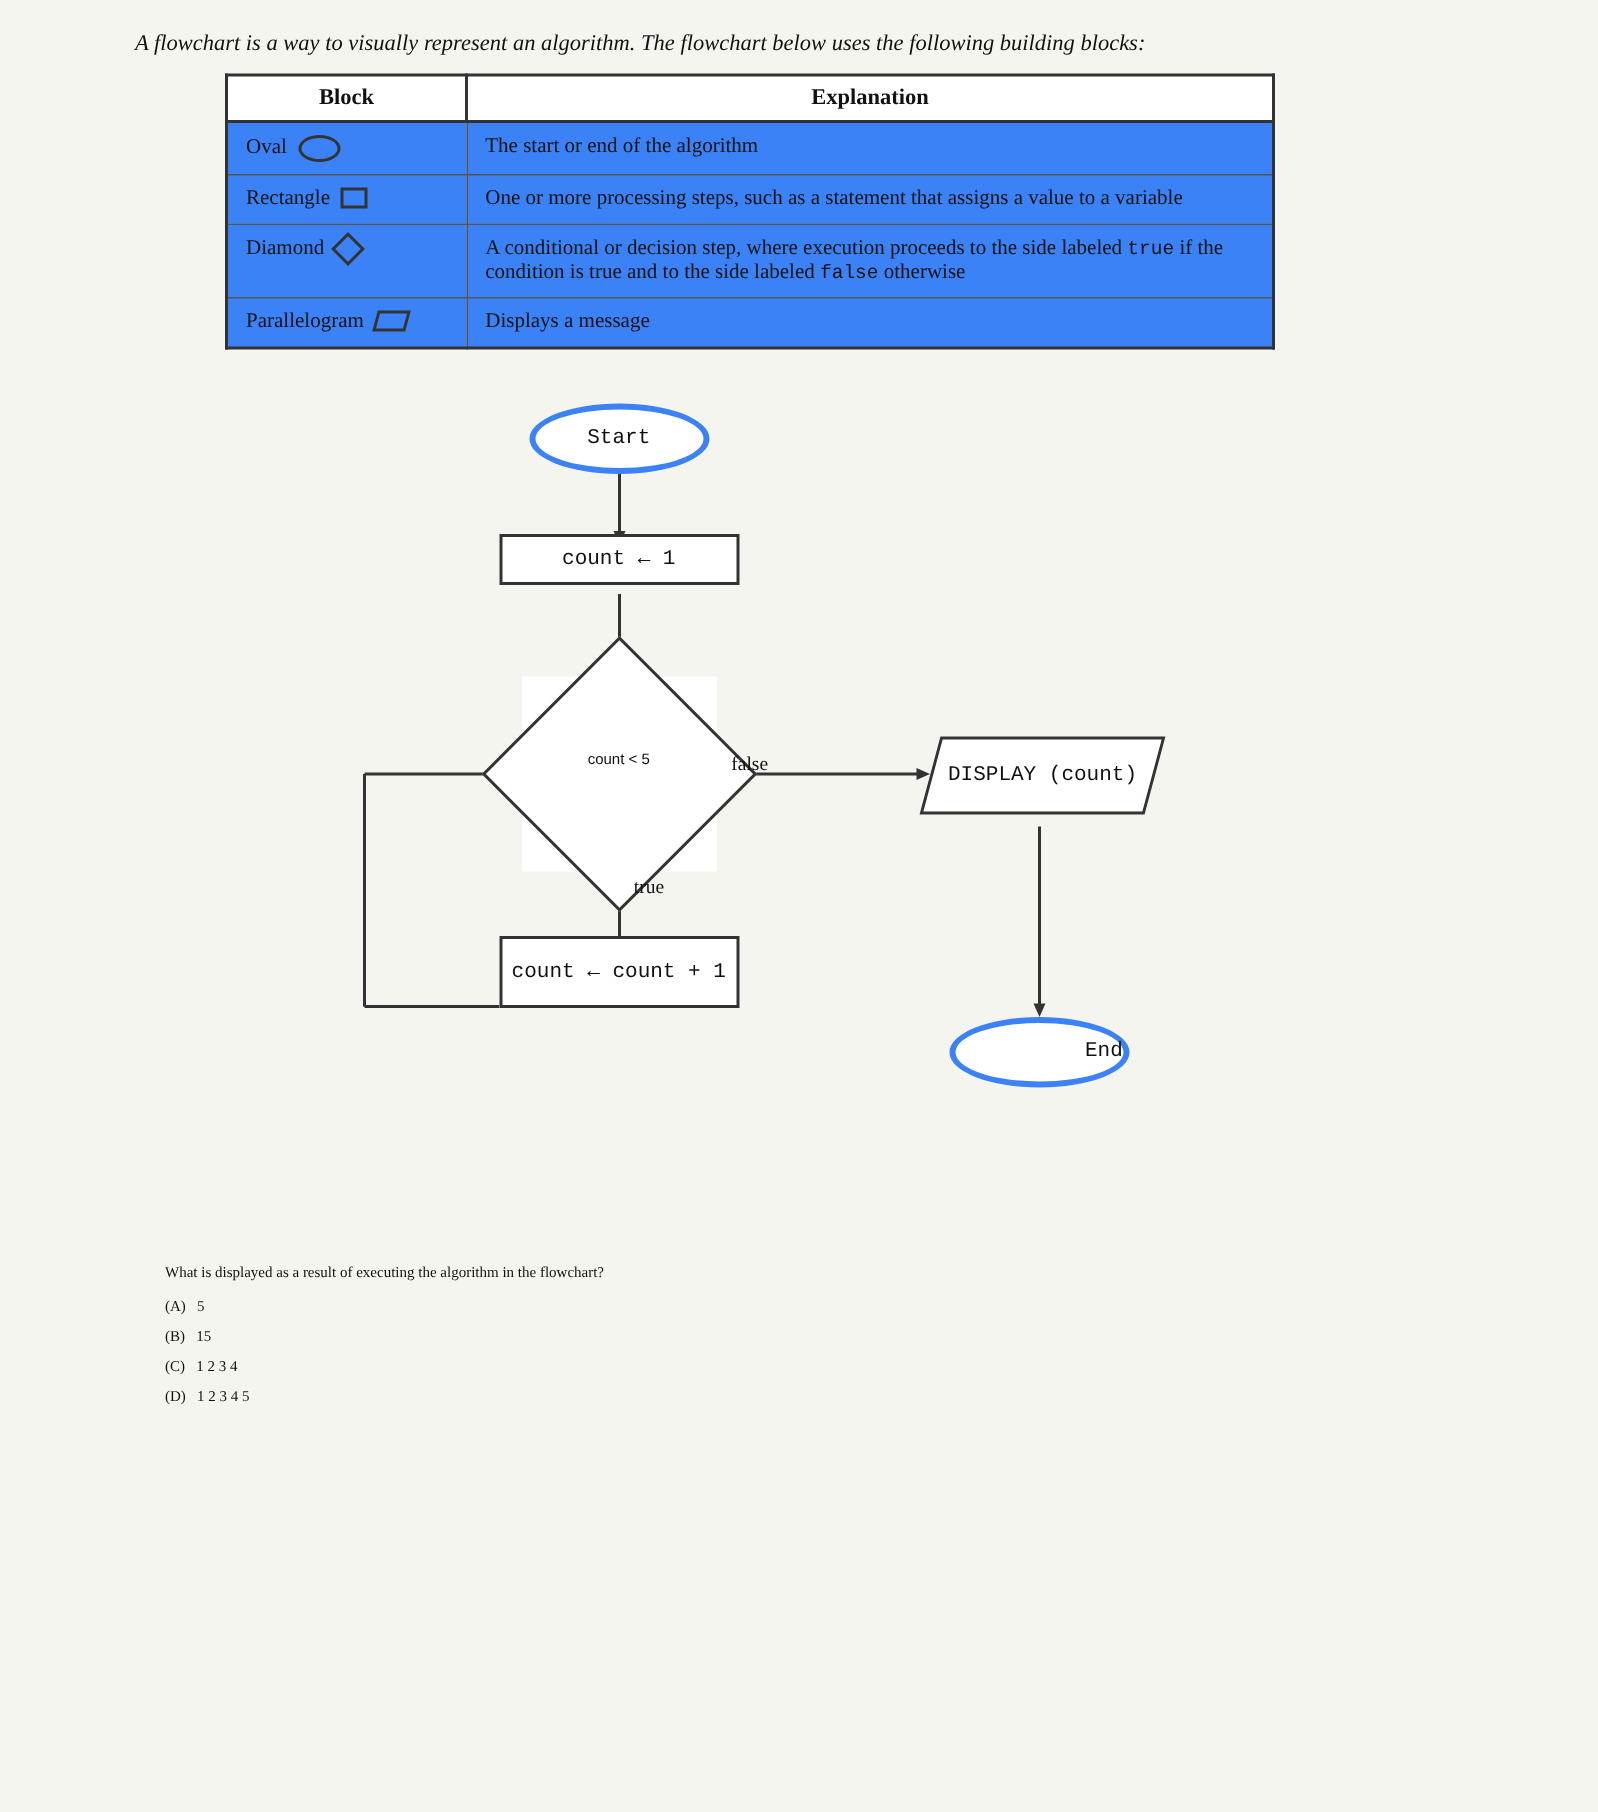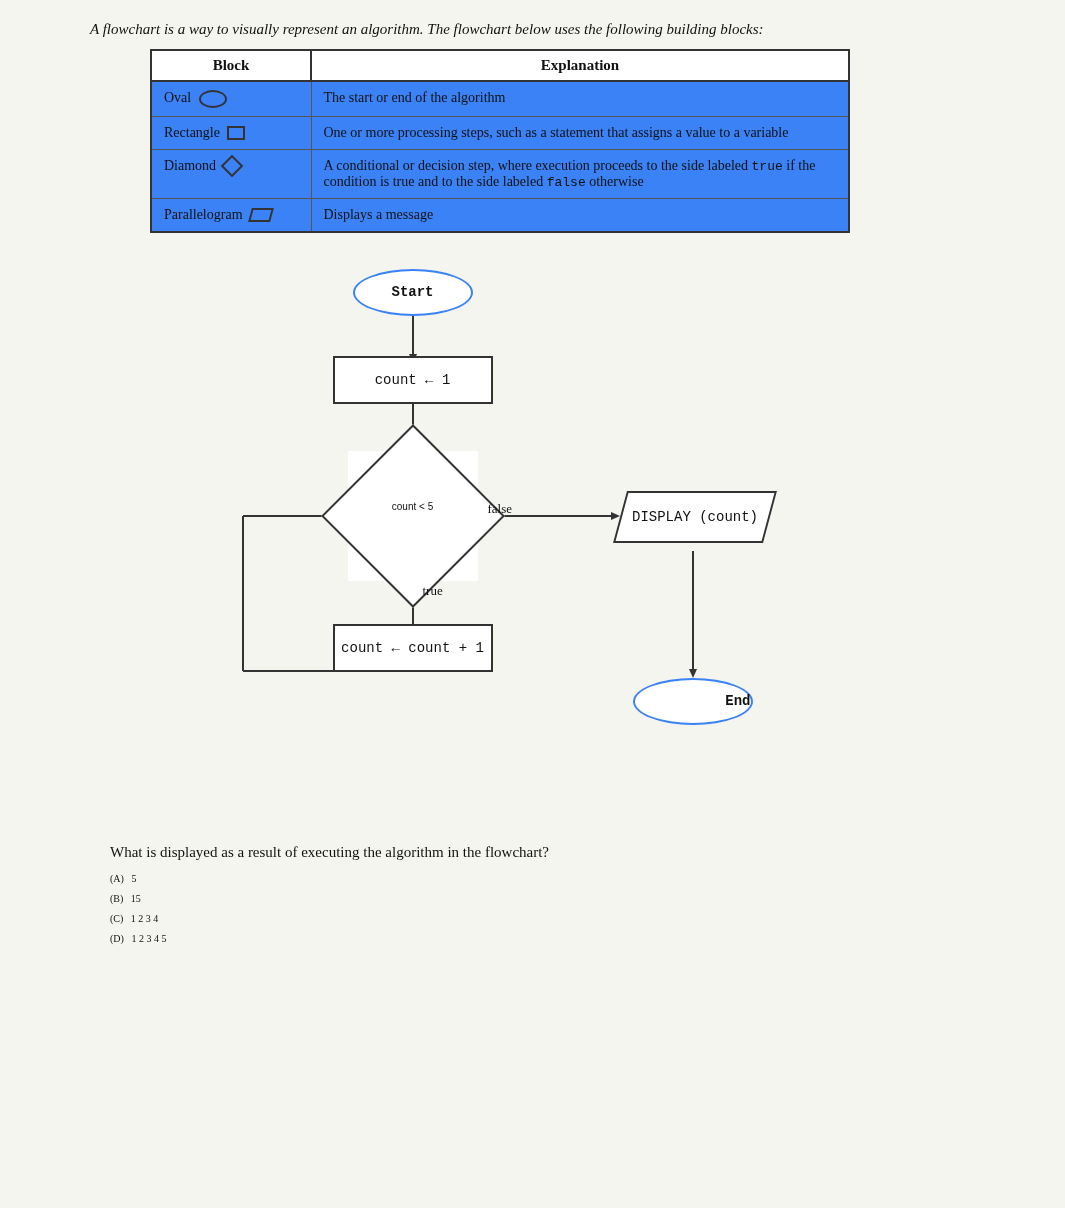--- a/index.html
+++ b/index.html
@@ -128,24 +128,23 @@
       position: absolute;
       display: flex;
       align-items: center;
       justify-content: center;
       text-align: center;
       font-family: 'Courier New', Courier, monospace;
       font-size: 14px;
     }
 
     .fc-oval {
-      border: 2px solid #3b82f6;
+      border: 4px solid #3b82f6;
       border-radius: 50%;
       background: #fff;
-      font-weight: bold;
     }
 
     .fc-rect {
       border: 2px solid #333;
       background: #fff;
     }
 
     .fc-diamond {
       width: 130px;
       height: 130px;
@@ -185,21 +184,21 @@
       font-family: 'Times New Roman', serif;
       background: transparent;
     }
 
     
     .question-section {
       margin-top: 8px;
       padding-left: 20px;
     }
     .question-text {
-      font-size: 15px;
+      font-size: 10px;
       margin-bottom: 8px;
       line-height: 1.5;
     }
     .answer-option {
       font-size: 10px;
       margin: 4px 0;
       line-height: 1.6;
     }
   </style>
 </head>
@@ -270,21 +269,21 @@
         <polygon points="428,261 428,269 437,265" fill="#333"></polygon>
 
         <line x1="510" y1="300" x2="510" y2="420" stroke="#333" stroke-width="2"></line>
         <polygon points="506,418 514,418 510,427" fill="#333"></polygon>
       </svg>
 
       <div class="fc-node fc-oval" style="left:170px; top:18px; width:120px; height:47px;">
         <span>Start</span>
       </div>
 
-      <div class="fc-node fc-rect" style="left:150px; top:105px; width:160px; height:48px;text-align:right;">
+      <div class="fc-node fc-rect" style="left:150px; top:105px; width:160px; height:34px;text-align:right;">
         <span>count ← 1</span>
       </div>
 
       <div class="fc-node fc-diamond" style="left:165px; top:200px; width:130px; height:130px;">
         <div class="fc-diamond-inner"></div>
         <span class="fc-diamond-label" style="top:50px;">count &lt; 5</span>
       </div>
 
       <div class="arrow-label" style="left:240px; top:332px;">true</div>
 

